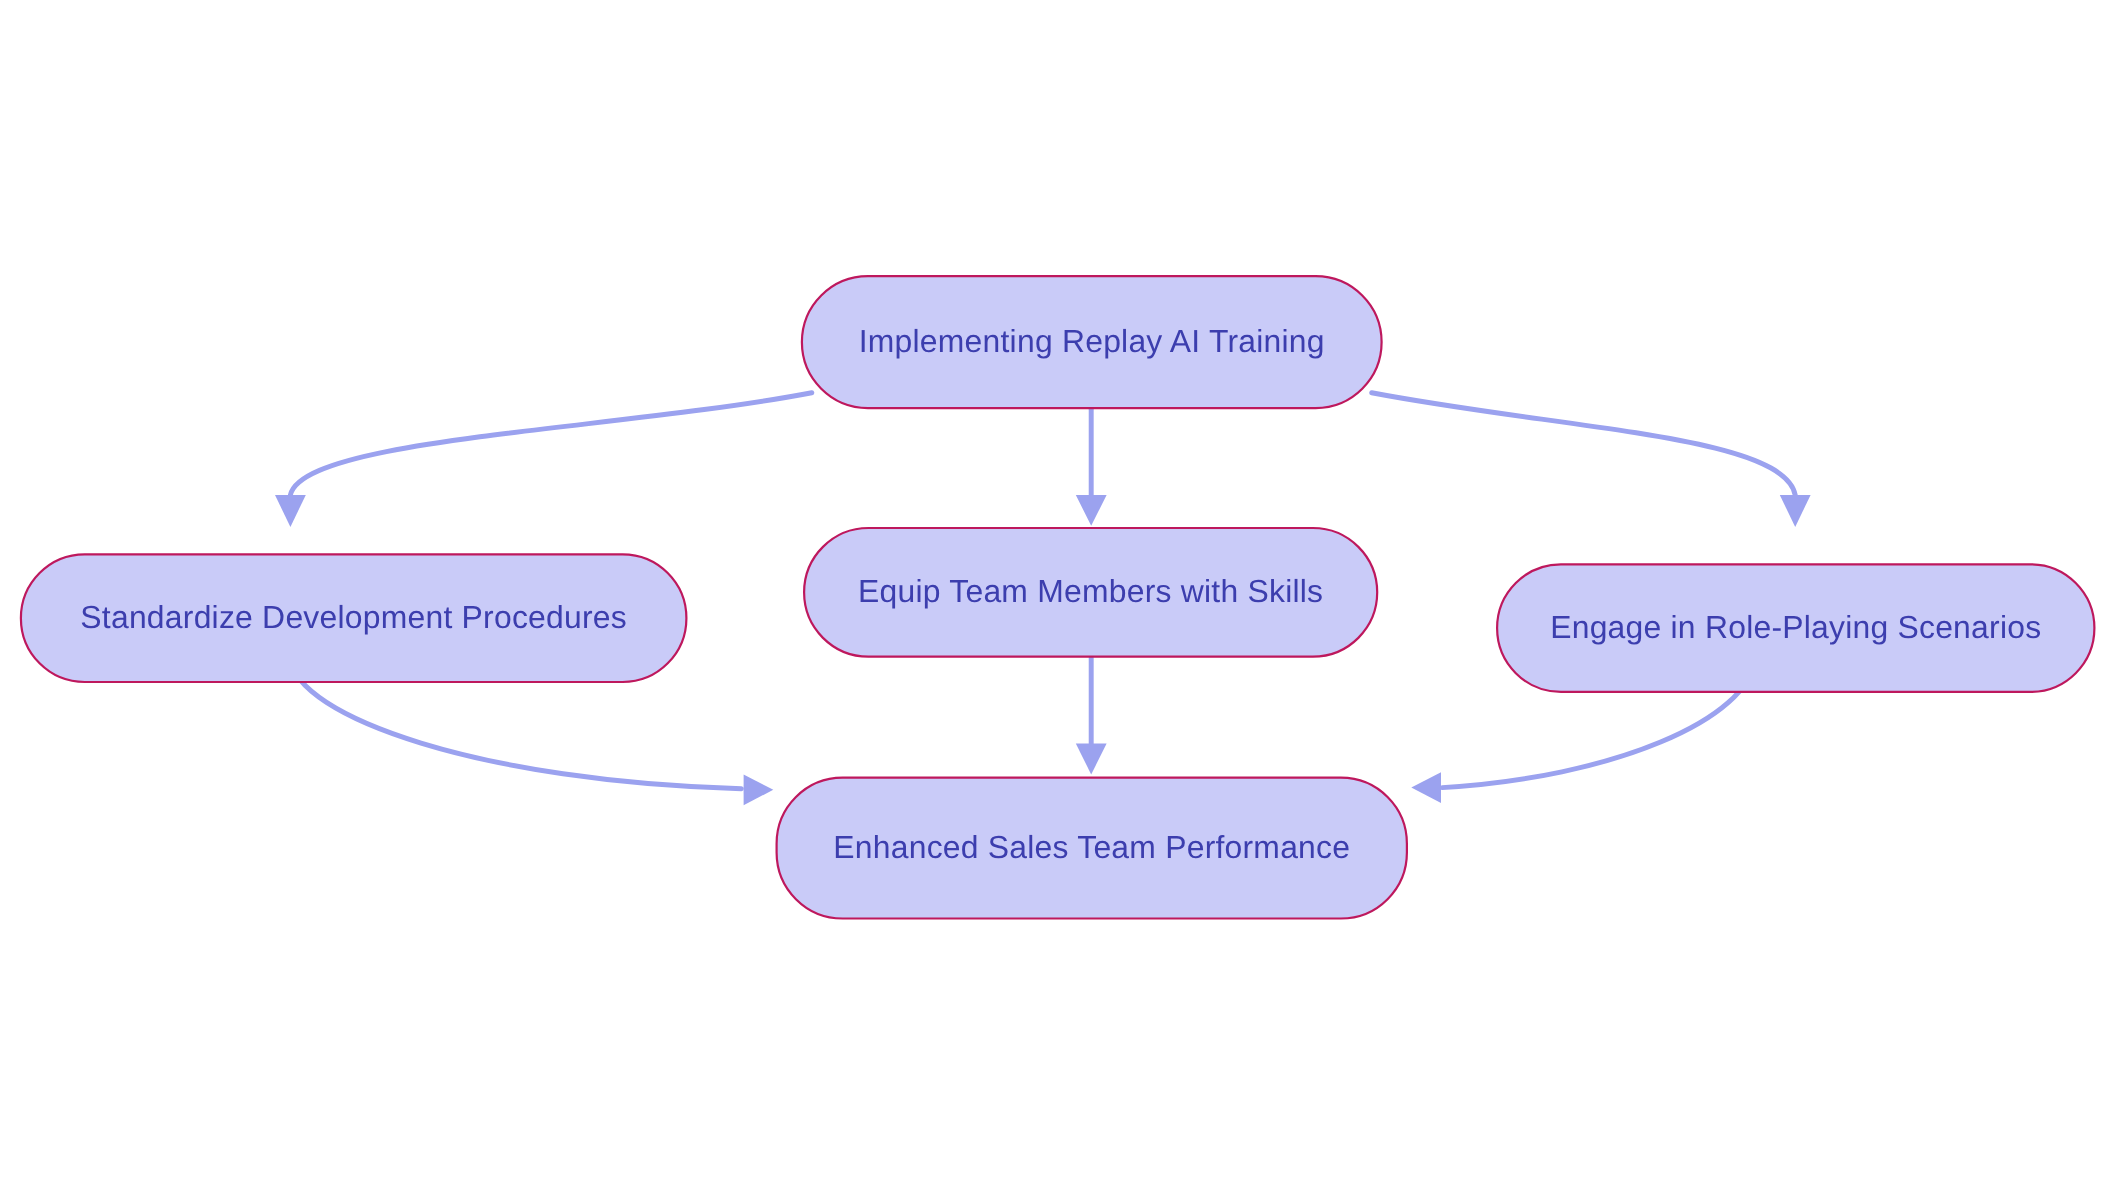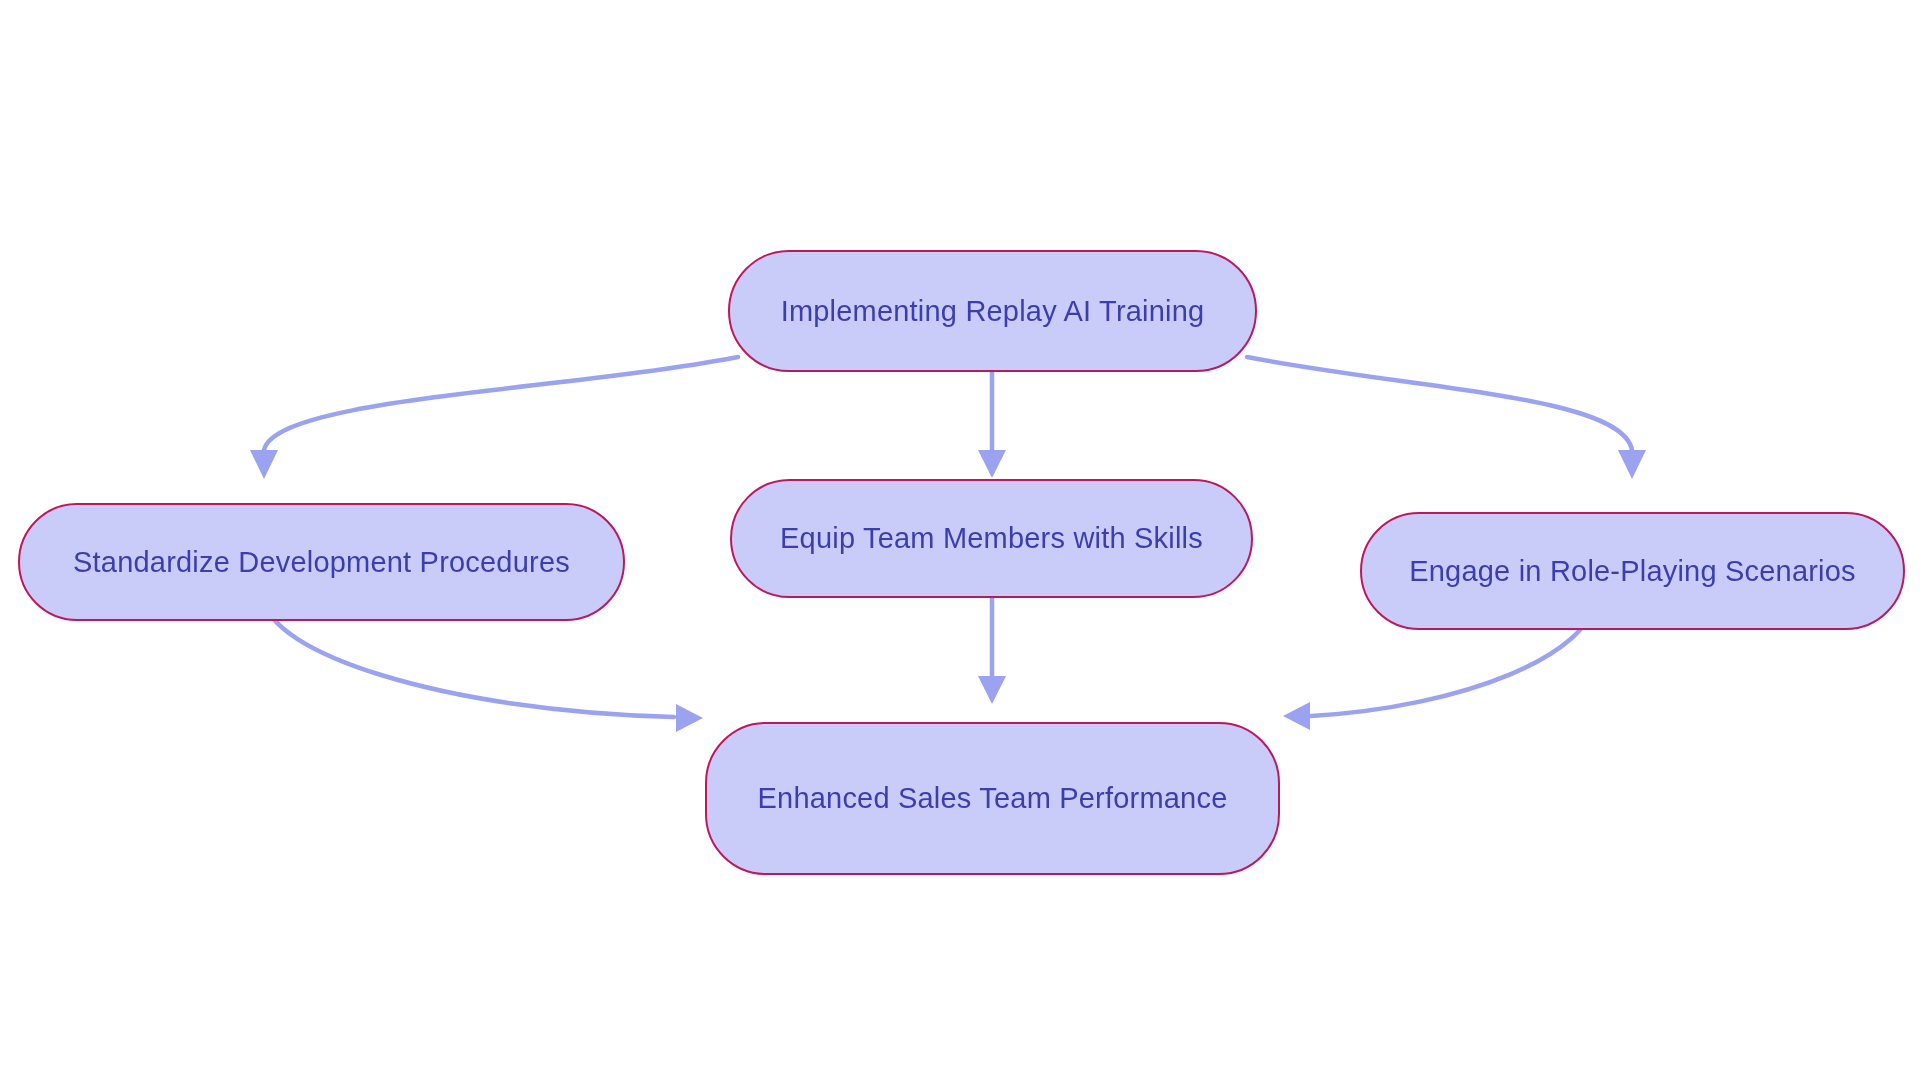--- a/index.html
+++ b/index.html
@@ -35,21 +35,21 @@
     color: #3c3eae;
     font-size: 29px;
     letter-spacing: 0.2px;
     text-align: center;
     white-space: nowrap;
   }
   .node-root      { left:  728px; top: 250px; width: 529px; height: 122px; }
   .node-standardize { left: 18px; top: 480px; width: 607px; height: 118px; margin-top: 23px; }
   .node-equip     { left:  730px; top: 479px; width: 523px; height: 119px; }
   .node-engage    { left: 1360px; top: 480px; width: 545px; height: 118px; margin-top: 32px; }
-  .node-outcome   { left:  705px; top: 706px; width: 575px; height: 153px; margin-top: 16px; }
+  .node-outcome   { left:  705px; top: 706px; width: 575px; height: 130px; }
   .edge-path {
     fill: none;
     stroke: #9ba2ef;
     stroke-width: 4.5;
     stroke-linecap: round;
   }
   .edge-arrowhead {
     fill: #9ba2ef;
     stroke: none;
   }

